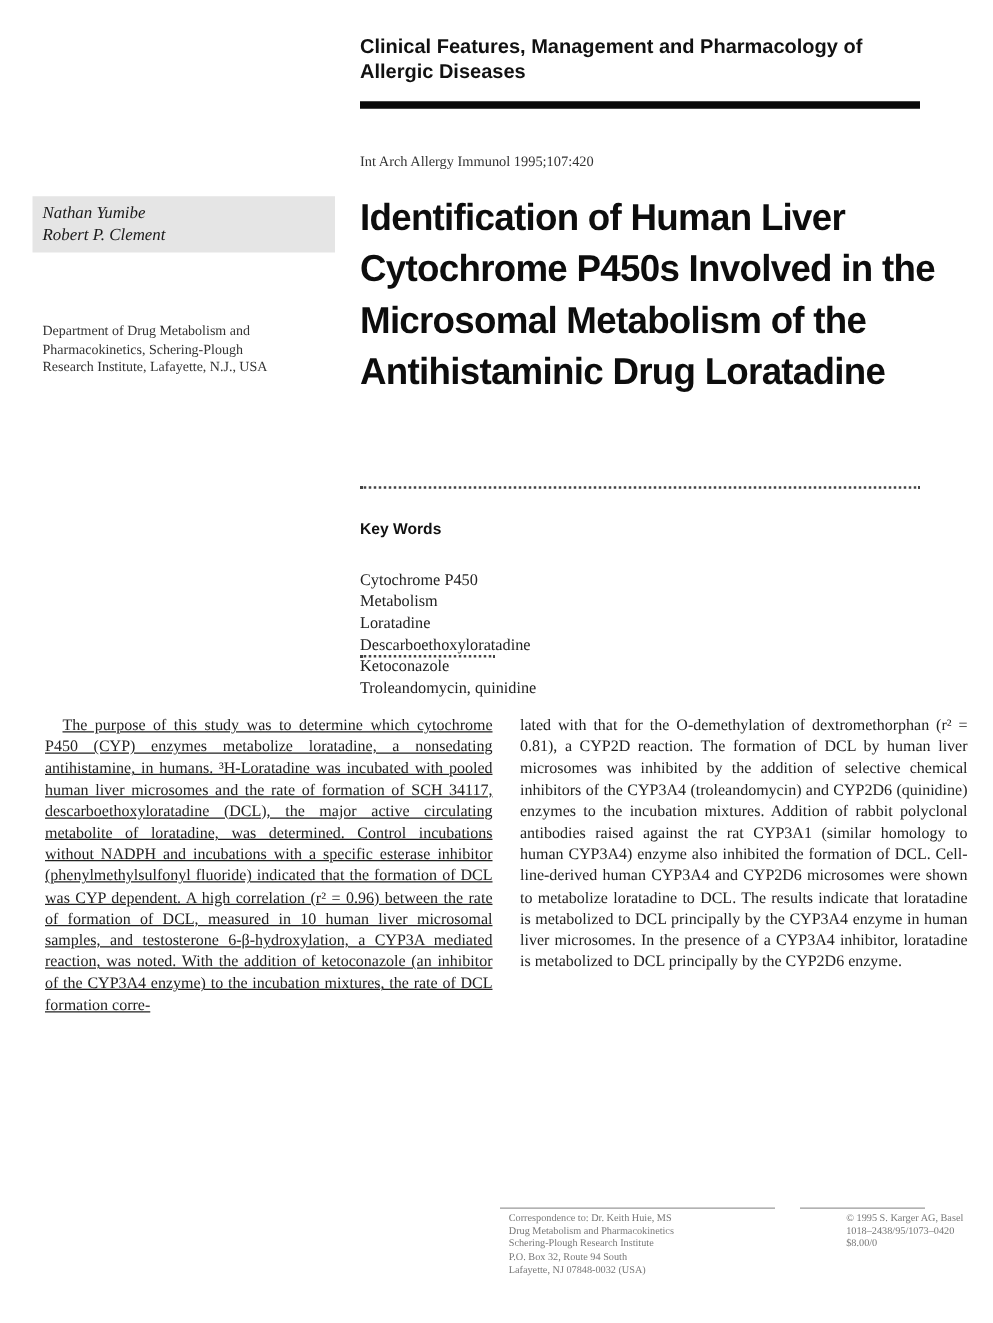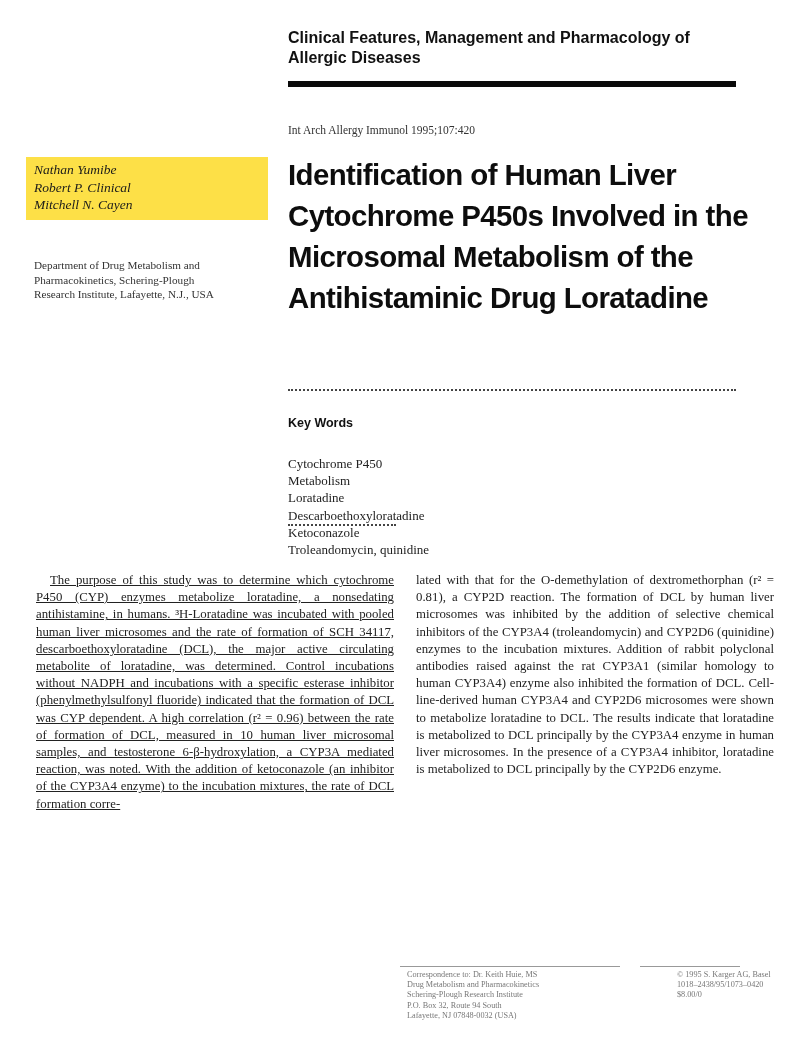--- a/index.html
+++ b/index.html
@@ -12,21 +12,21 @@
       font-size: 16px; line-height: 20px; color: #111;
     }
     .header-bar { left: 288px; top: 81px; width: 448px; height: 6px; background: #0a0a0a; }
     .citation {
       left: 288px; top: 96px;
       font-family: "Liberation Serif", serif; font-size: 11.5px; color: #333; margin-top: 28px;
     }
 
     .author-block {
       left: 26px; top: 157px; width: 234px; padding: 4px 0 6px 8px;
-      background: #fde047;
+      background: #e5e5e5;
     }
     .author {
       font-family: "Liberation Serif", serif; font-style: italic;
       font-size: 13.5px; line-height: 17.5px; color: #1a1a1a;
     }
     .affiliation {
       left: 34px; top: 258px; width: 230px;
       font-family: "Liberation Serif", serif; font-size: 11.2px; line-height: 14.5px; color: #333;
     }
 
@@ -79,22 +79,21 @@
 
 <div class="abs section-title">
   <div>Clinical Features, Management and Pharmacology of</div>
   <div>Allergic Diseases</div>
 </div>
 <div class="abs header-bar"></div>
 <div class="abs citation">Int Arch Allergy Immunol 1995;107:420</div>
 
 <div class="abs author-block">
   <div class="author">Nathan Yumibe</div>
-  <div class="author">Robert P. Clinical</div>
-  <div class="author">Mitchell N. Cayen</div>
+  <div class="author">Robert P. Clement</div>
 </div>
 <div class="abs affiliation">
   <div>Department of Drug Metabolism and</div>
   <div>Pharmacokinetics, Schering-Plough</div>
   <div>Research Institute, Lafayette, N.J., USA</div>
 </div>
 
 <div class="abs article-title">
   <div class="title-line">Identification of Human Liver</div>
   <div class="title-line">Cytochrome P450s Involved in the</div>

